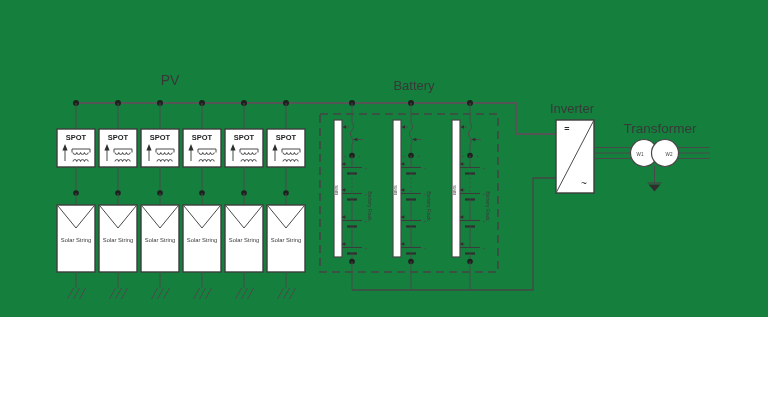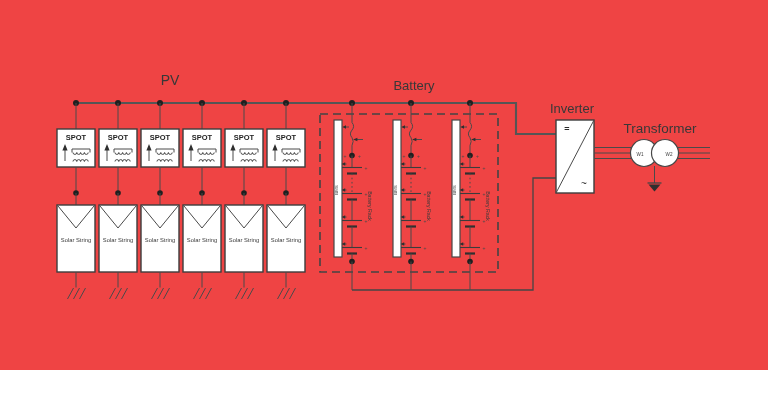--- a/index.html
+++ b/index.html
@@ -1,17 +1,17 @@
 <!DOCTYPE html>
 <html><head>
 <meta charset="utf-8">
 <style>
   html,body{margin:0;padding:0;background:#ffffff;}
   .stage{
-    position:relative;width:768px;height:370px;background:#ef4444;overflow:hidden;
+    position:relative;width:768px;height:317px;background:#15803d;overflow:hidden;
     font-family:"Liberation Sans", sans-serif;
   }
   svg{display:block;}
   svg text{fill:#303030;font-family:"Liberation Sans", sans-serif;}
   .wire{stroke:#4a4a4a;stroke-width:1;fill:none;}
   .wire-md{stroke:#454545;stroke-width:1.3;fill:none;}
   .bus{stroke:#555555;stroke-width:2.1;fill:none;}
   .boxline{stroke:#3d3d3d;stroke-width:1.4;fill:#ffffff;}
   .boxthin{stroke:#464646;stroke-width:1.2;fill:#ffffff;}
   .dashedbox{stroke:#444444;stroke-width:1.6;fill:none;stroke-dasharray:8 5;}

